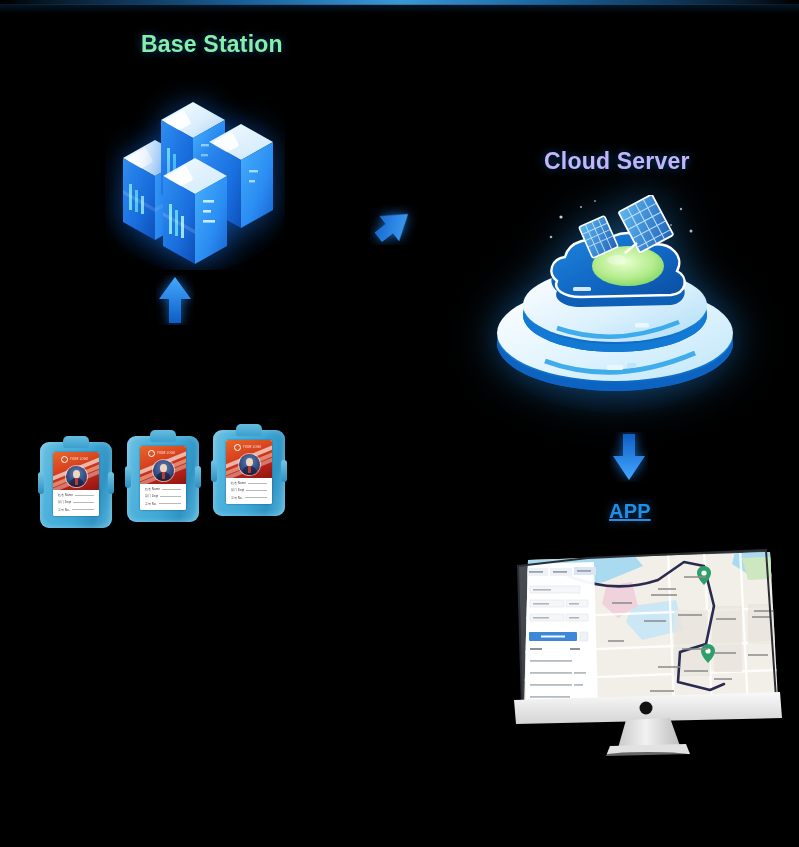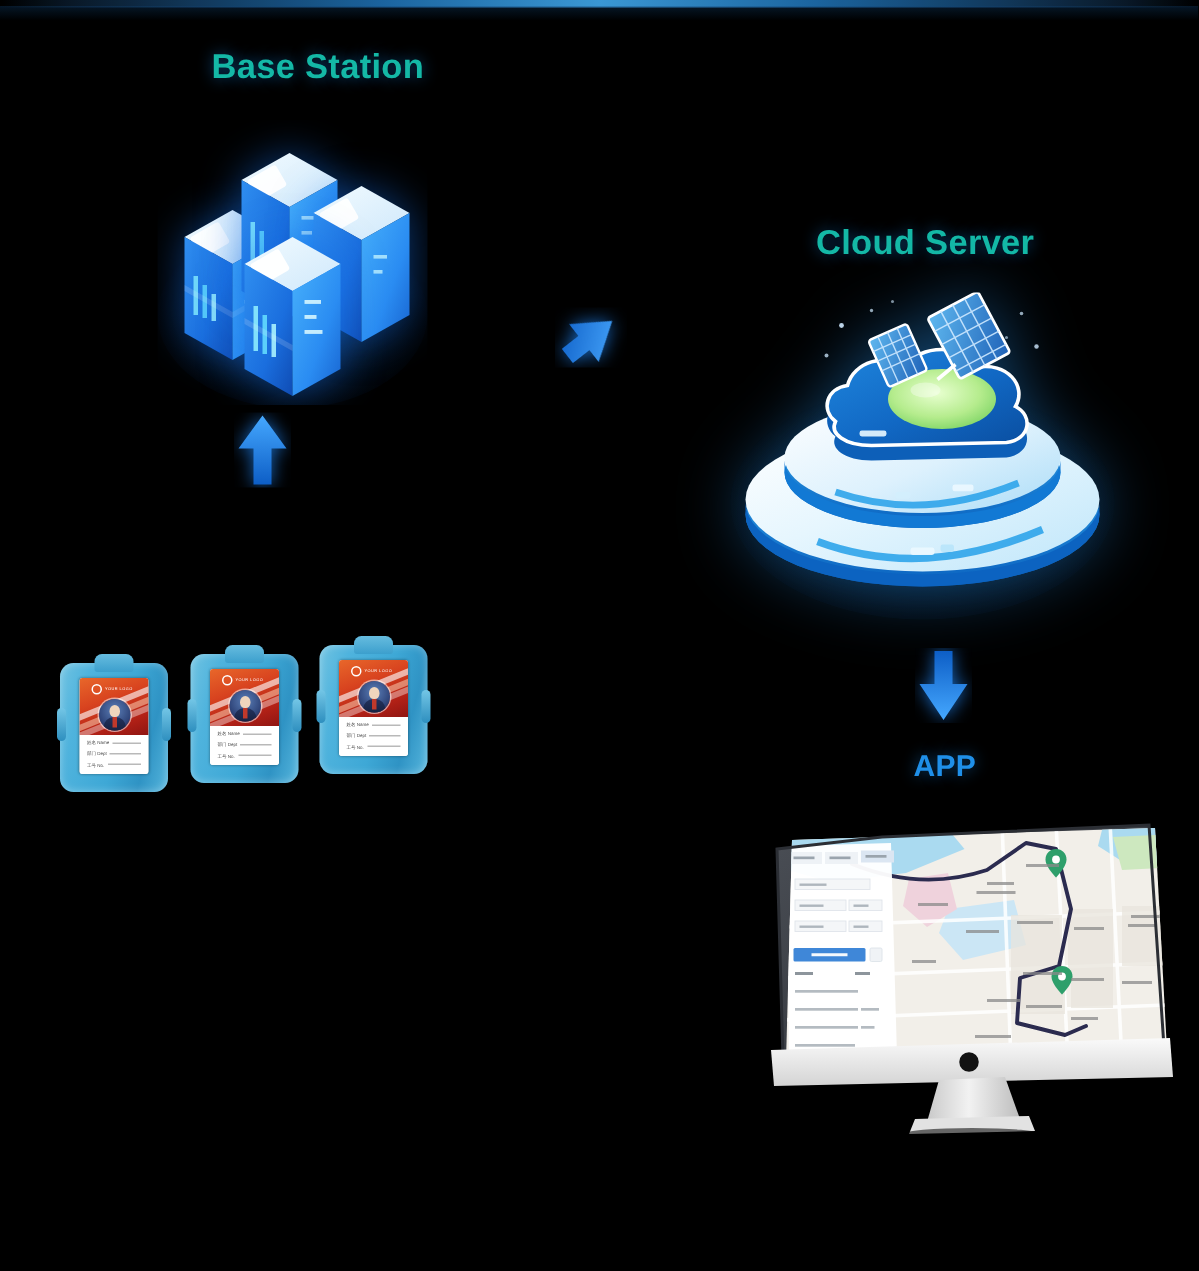--- a/index.html
+++ b/index.html
@@ -43,24 +43,24 @@
   }
 
   
   .label {
     position: absolute;
     font-weight: bold;
     letter-spacing: .2px;
     white-space: nowrap;
     text-shadow: 0 0 10px rgba(25,130,220,.55);
   }
-  #lbl-base     { left: 141px; top: 31px;  font-size: 23px; color: #14b8a6; }
-  #lbl-cloud    { left: 544px; top: 148px; font-size: 23px; color: #14b8a6; }
+  #lbl-base     { left: 141px; top: 31px;  font-size: 23px; color: #86efac; }
+  #lbl-cloud    { left: 544px; top: 148px; font-size: 23px; color: #c4b5fd; }
   #lbl-tracker  { left: 39px;  top: 393px; font-size: 23px; color: #1b8ae4; }
-  #lbl-app      { left: 609px; top: 500px; font-size: 20px; color: #1f8fe8; }
+  #lbl-app      { left: 609px; top: 500px; font-size: 20px; color: #1f8fe8; text-decoration: underline; }
 
   
   .arrow { position: absolute; }
   #arrow-up     { left: 156px; top: 275px; width: 38px; height: 50px; }
   #arrow-diag   { left: 370px; top: 205px; width: 48px; height: 40px; }
   #arrow-down   { left: 610px; top: 432px; width: 38px; height: 50px; }
 
   
   #base-station {
     position: absolute;

